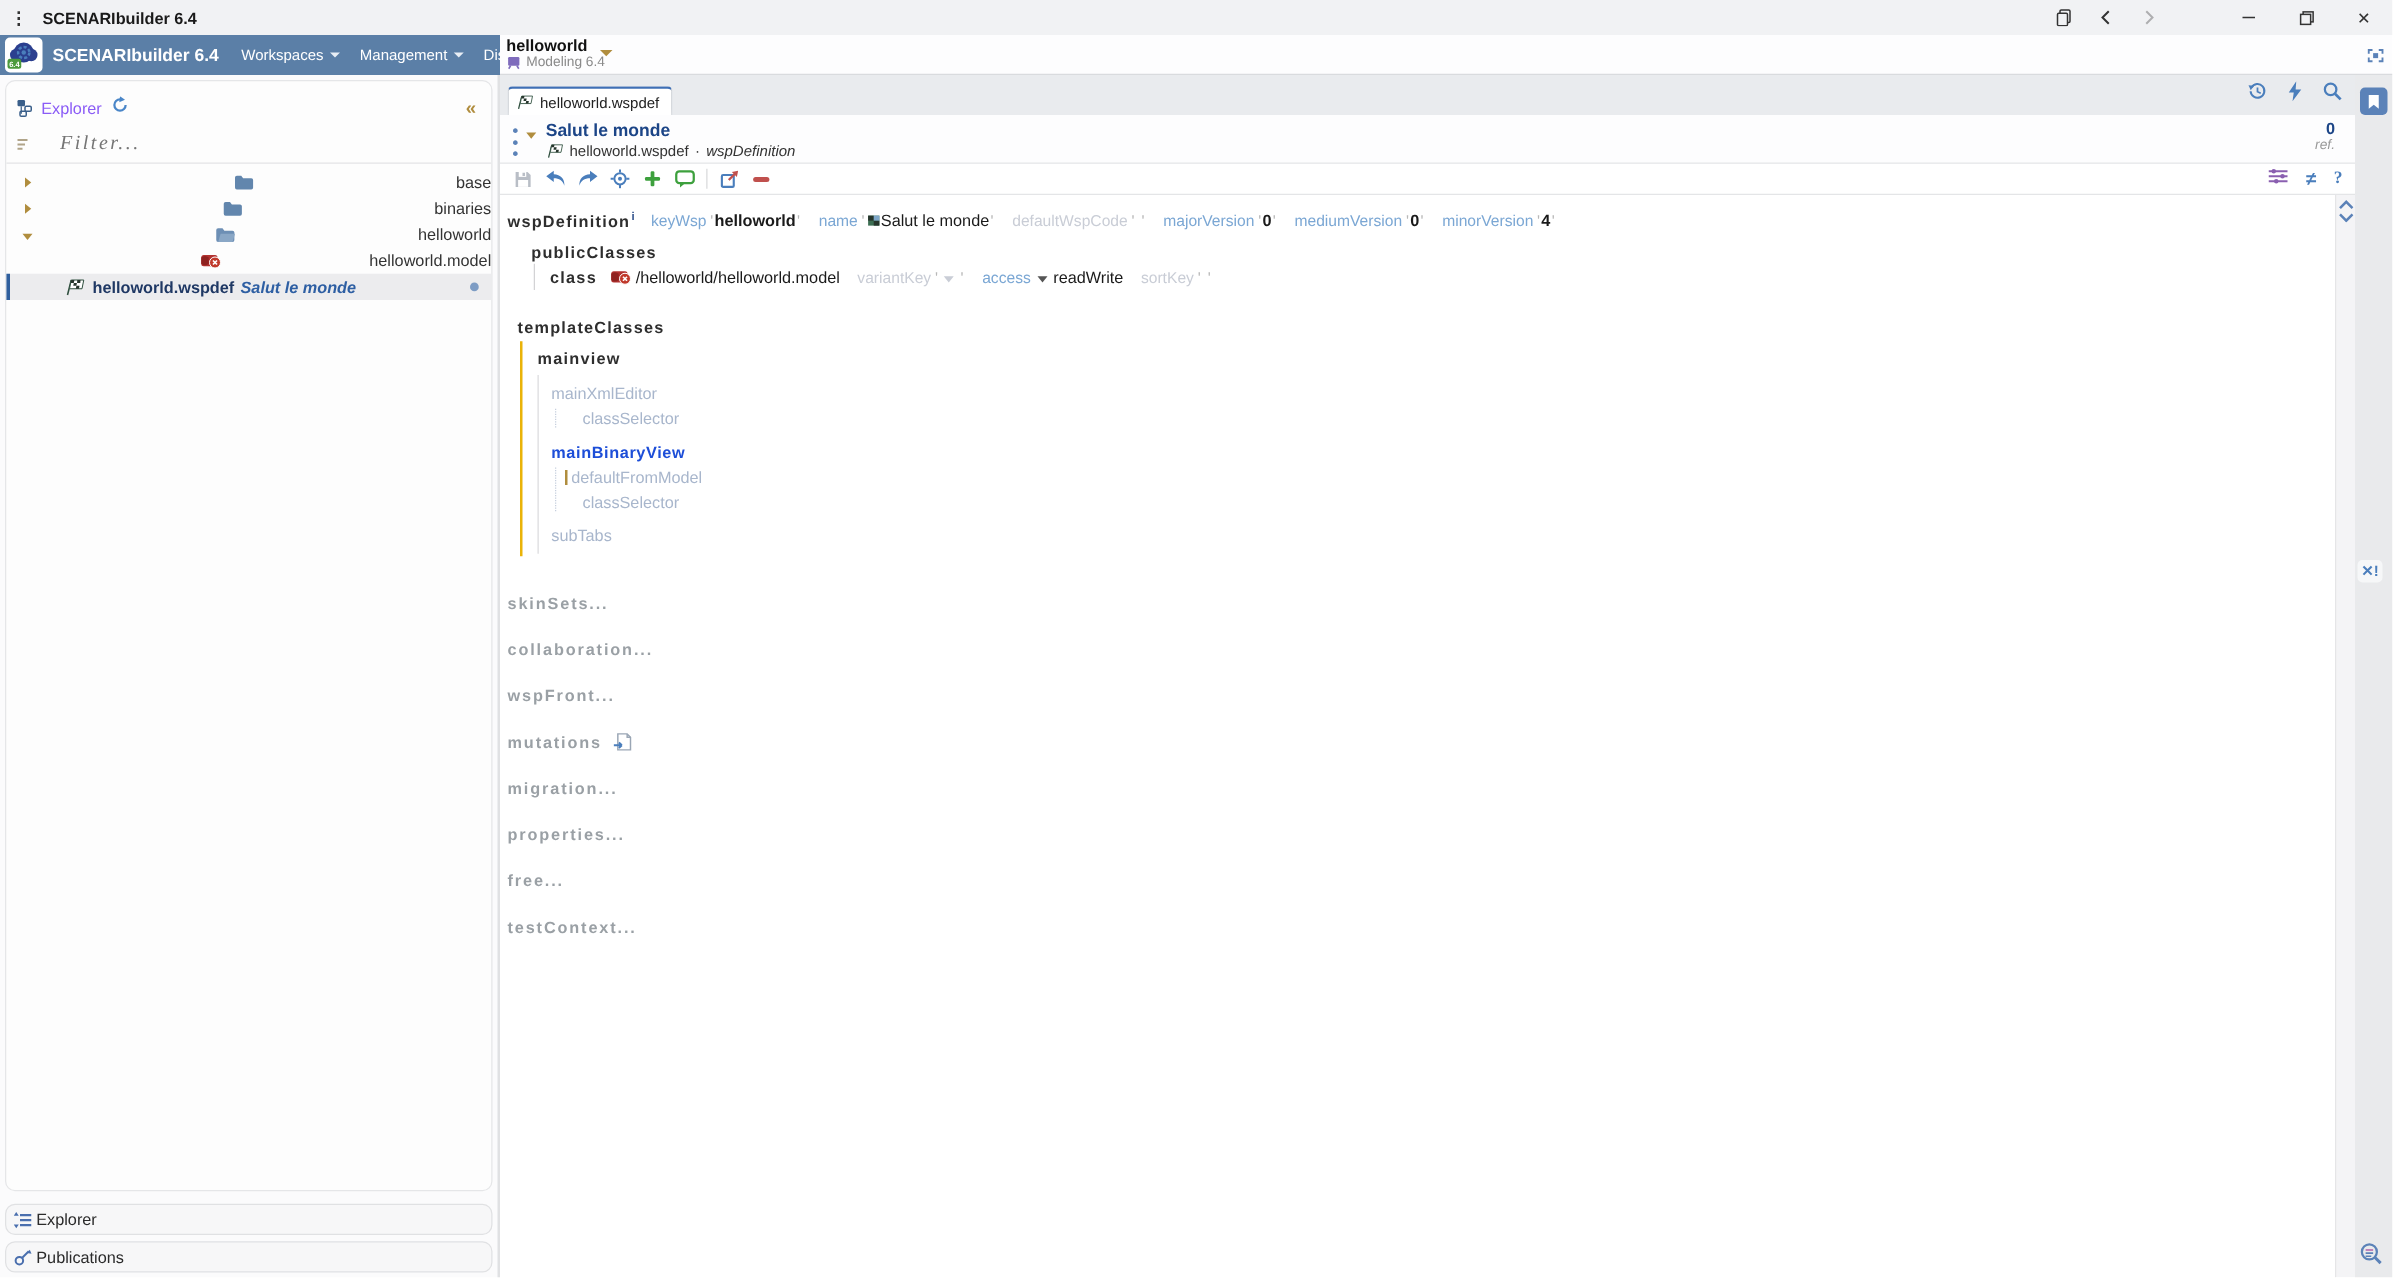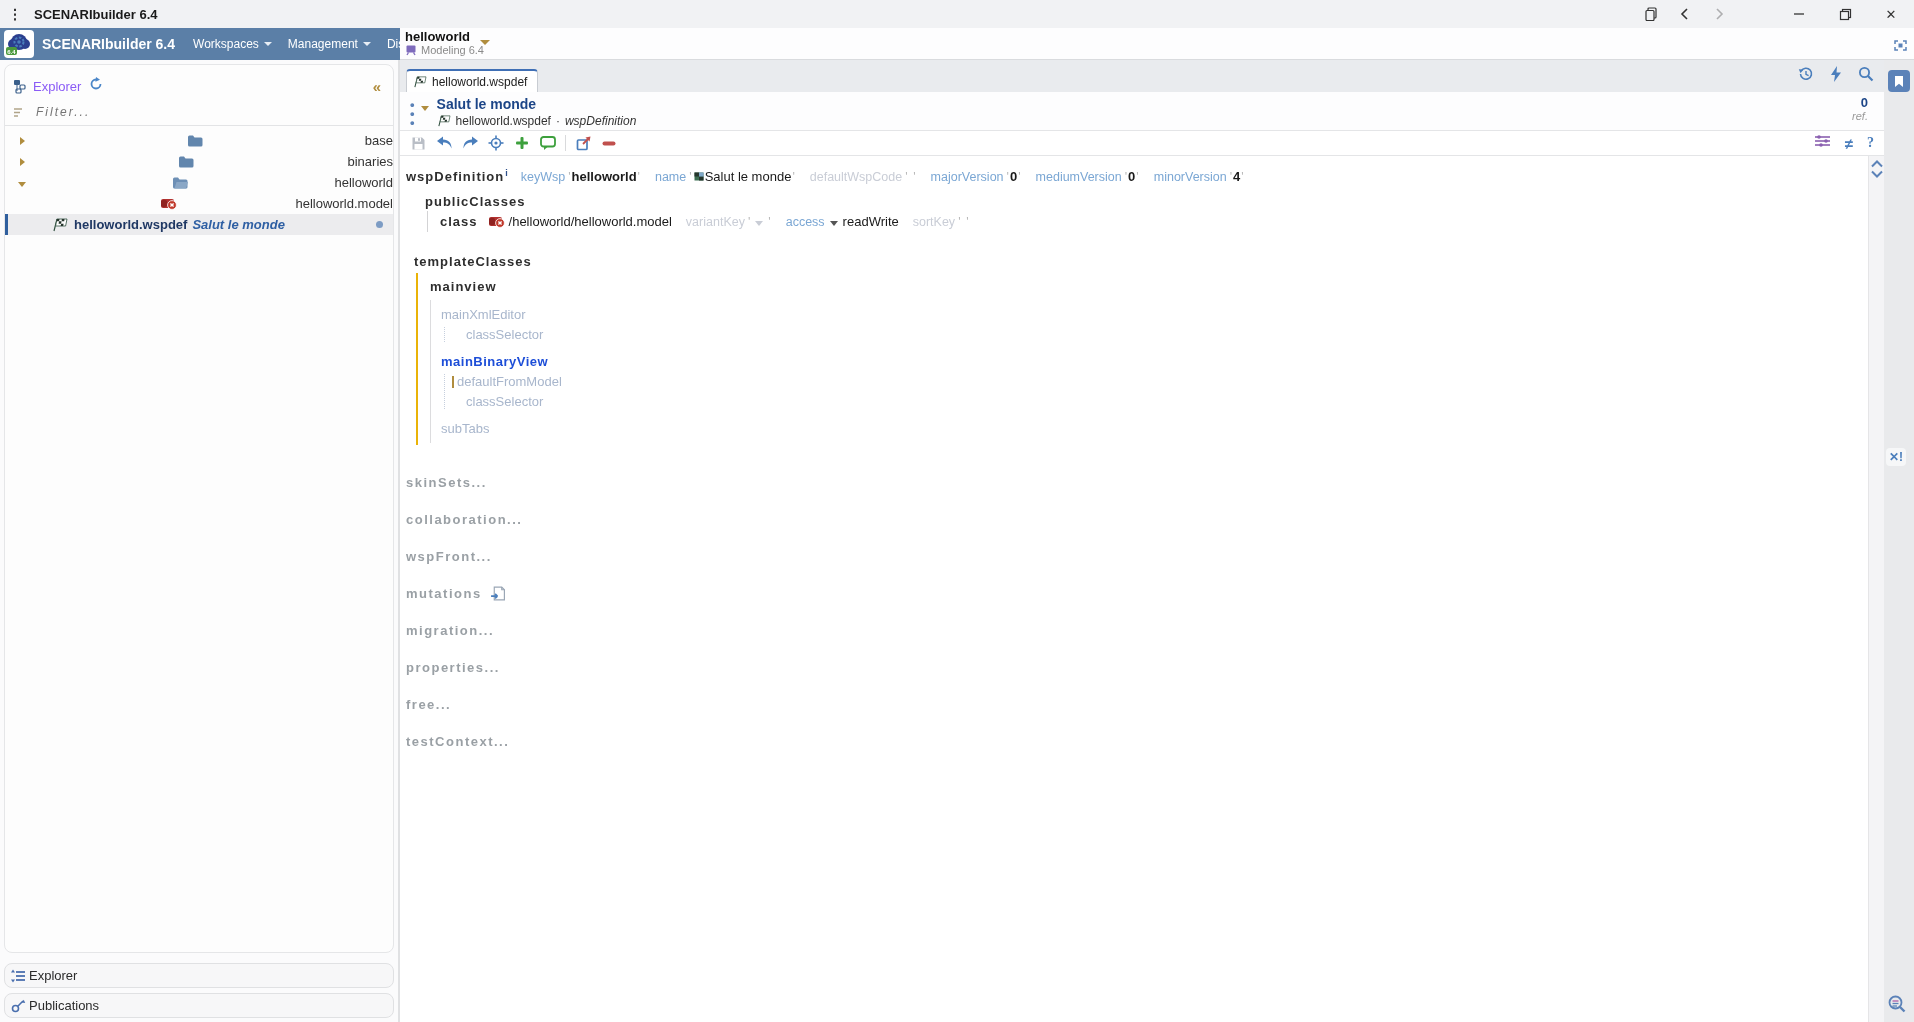--- a/index.html
+++ b/index.html
@@ -33,21 +33,21 @@
   .body { display:flex; height:962px; }
 
   
   .sidebar { width:400px; background:#fbfbfc; border-right:2px solid #e0e1e3; display:flex; flex-direction:column; padding:4px; }
   .explorer-card { flex:1; background:#fdfdfd; border:1px solid #e5e6e8; border-radius:8px; padding:6px 0 0 0; margin-bottom:5px; overflow:hidden; display:flex; flex-direction:column; }
   .exp-header { display:flex; align-items:center; padding:6px 8px 8px 8px; }
   .exp-title { font-size:13px; color:#8b5cf6; margin-left:5px; }
   .exp-refresh { margin-left:8px; cursor:pointer; }
   .exp-collapse { margin-left:auto; color:#b08d3e; font-size:15px; font-weight:bold; cursor:pointer; padding-right:4px; }
   .filter-row { display:flex; align-items:center; border-bottom:1px solid #e3e4e6; padding:2px 8px 6px 8px; }
-  .filter-input { border:none; outline:none; background:transparent; font-style:italic; letter-spacing:2px; font-size:12px; color:#9a9a9a; width:280px; font-family:Liberation Sans, sans-serif; margin-left:10px; }
+  .filter-input { border:none; outline:none; background:transparent; font-style:italic; letter-spacing:2px; font-size:16px; color:#9a9a9a; width:280px; font-family:Liberation Serif, serif; margin-left:22px; }
   .tree { padding-top:4px; }
   .tree-row { display:flex; align-items:center; height:21px; font-size:13px; color:#333; cursor:pointer; position:relative;justify-content:space-between; }
   .tree-row .twisty { width:14px; text-align:center; flex:none; }
   .tree-row .ticon { width:20px; display:flex; justify-content:center; flex:none; margin-right:4px; }
   .indent1 { padding-left:10px; }
   .indent2 { padding-left:28px; }
   .tree-row.selected { background:#ececee; border-left:3px solid #2f5f9e; }
   .tree-row.selected .tlabel { font-weight:bold; color:#1f3864; }
   .tsuffix { font-style:italic; color:#2e5fa3; font-weight:bold; margin-left:5px; }
   .row-dot { width:7px; height:7px; border-radius:50%; background:#7d9cc4; margin-left:auto; margin-right:10px; }

